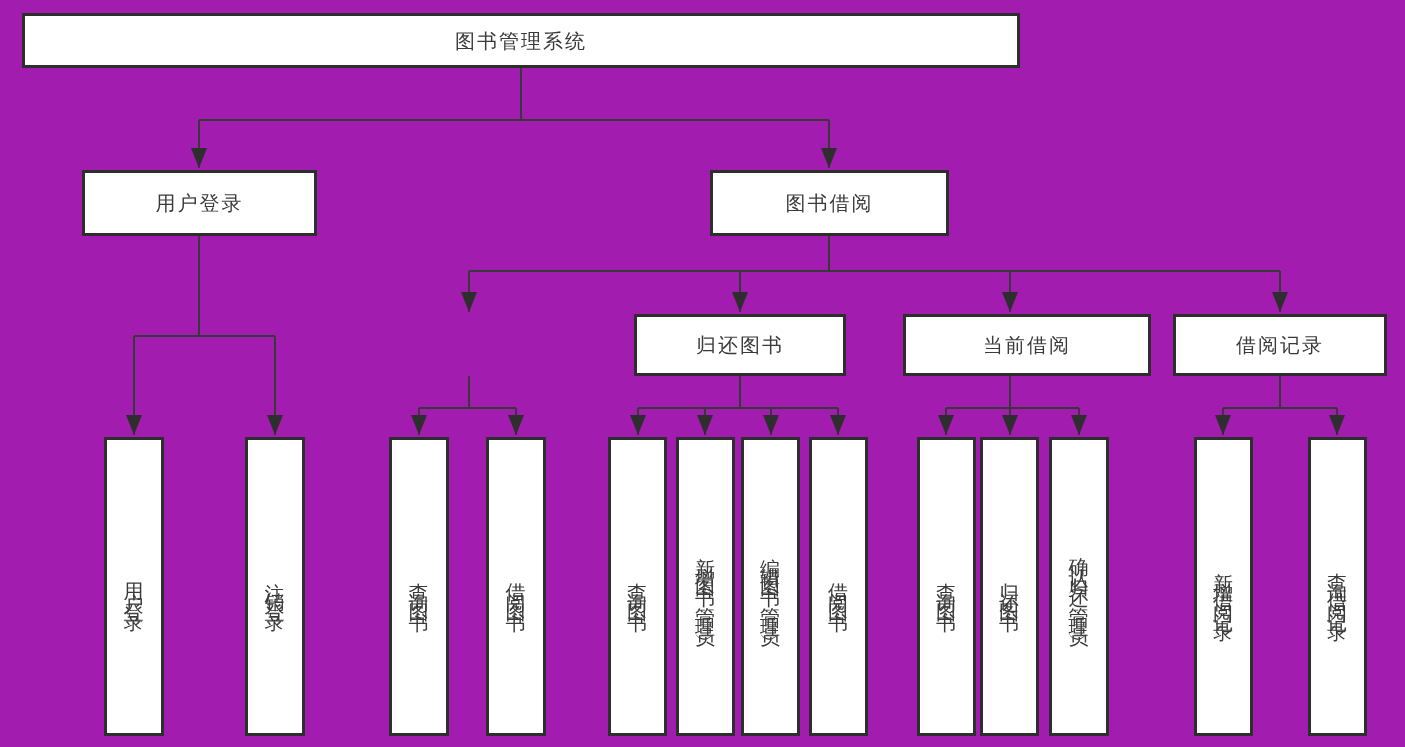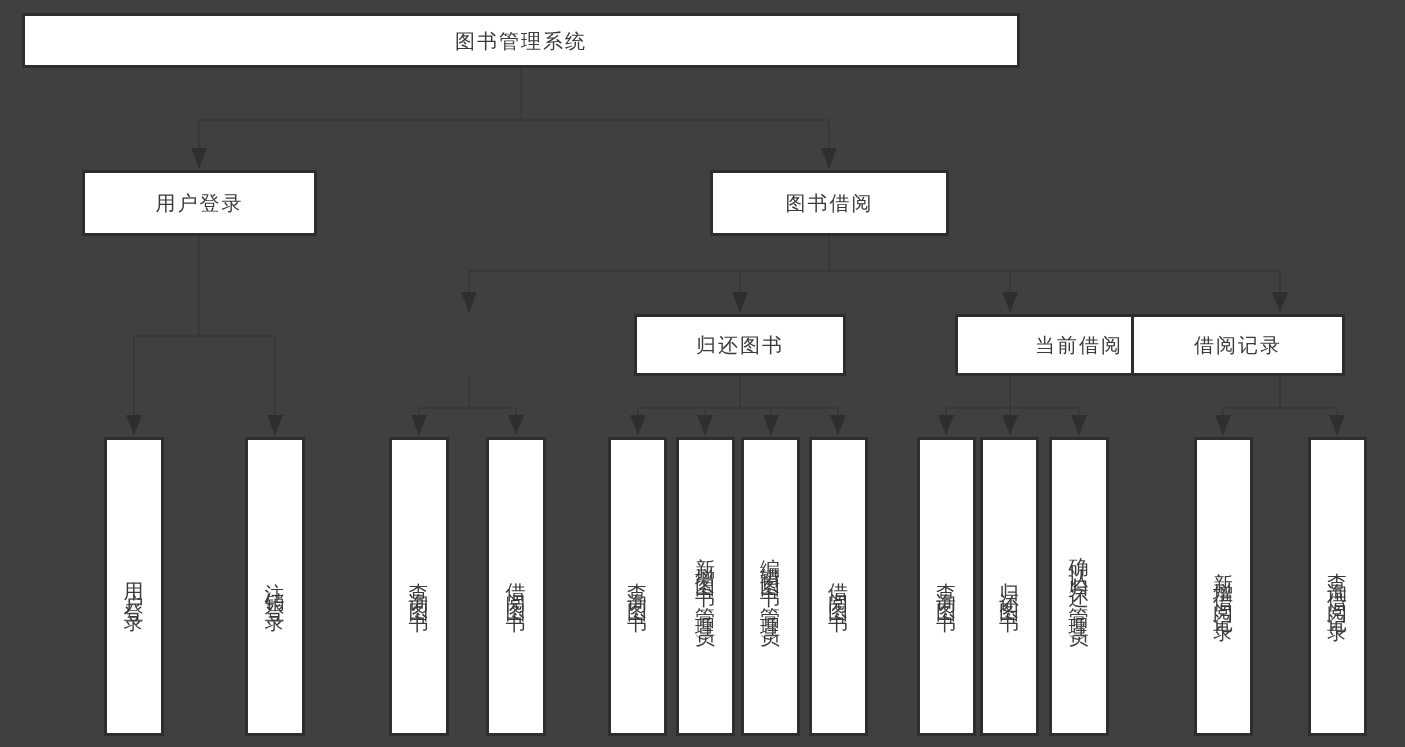--- a/index.html
+++ b/index.html
@@ -5,21 +5,21 @@
   html, body {
     margin: 0;
     padding: 0;
     background: #ffffff;
     font-family: "Liberation Sans", "DejaVu Sans", sans-serif;
   }
   .canvas {
     position: relative;
     width: 1405px;
     height: 747px;
-    background: #404040;
+    background: #a21caf;
     overflow: hidden;
   }
   .connectors {
     position: absolute;
     left: 0; top: 0;
     width: 1405px; height: 747px;
   }
   .box {
     position: absolute;
     box-sizing: border-box;
@@ -114,22 +114,22 @@
       <path d="M1337 408 V435" marker-end="url(#arr)"></path>
     </g>
   </svg>
 
   <div class="box" style="left:22px; top:13px; width:998px; height:55px;">图书管理系统</div>
 
   <div class="box" style="left:82px; top:170px; width:235px; height:66px;">用户登录</div>
   <div class="box" style="left:710px; top:170px; width:239px; height:66px;">图书借阅</div>
 
   <div class="box" style="left:634px; top:314px; width:212px; height:62px;">归还图书</div>
-  <div class="box" style="left:955px; top:314px; width:248px; height:62px;">当前借阅</div>
-  <div class="box" style="left:1131px; top:314px; width:214px; height:62px;">借阅记录</div>
+  <div class="box" style="left:903px; top:314px; width:248px; height:62px;">当前借阅</div>
+  <div class="box" style="left:1173px; top:314px; width:214px; height:62px;">借阅记录</div>
 
   <div class="vbox" style="left:104px; top:437px; width:60px; height:299px;">用户登录</div>
   <div class="vbox" style="left:245px; top:437px; width:60px; height:299px;">注销登录</div>
 
   <div class="vbox" style="left:389px; top:437px; width:60px; height:299px;">查询图书</div>
   <div class="vbox" style="left:486px; top:437px; width:60px; height:299px;">借阅图书</div>
 
   <div class="vbox" style="left:608px; top:437px; width:59px; height:299px;">查询图书</div>
   <div class="vbox" style="left:676px; top:437px; width:59px; height:299px;">新增图书（管理员）</div>
   <div class="vbox" style="left:741px; top:437px; width:59px; height:299px;">编辑图书（管理员）</div>

